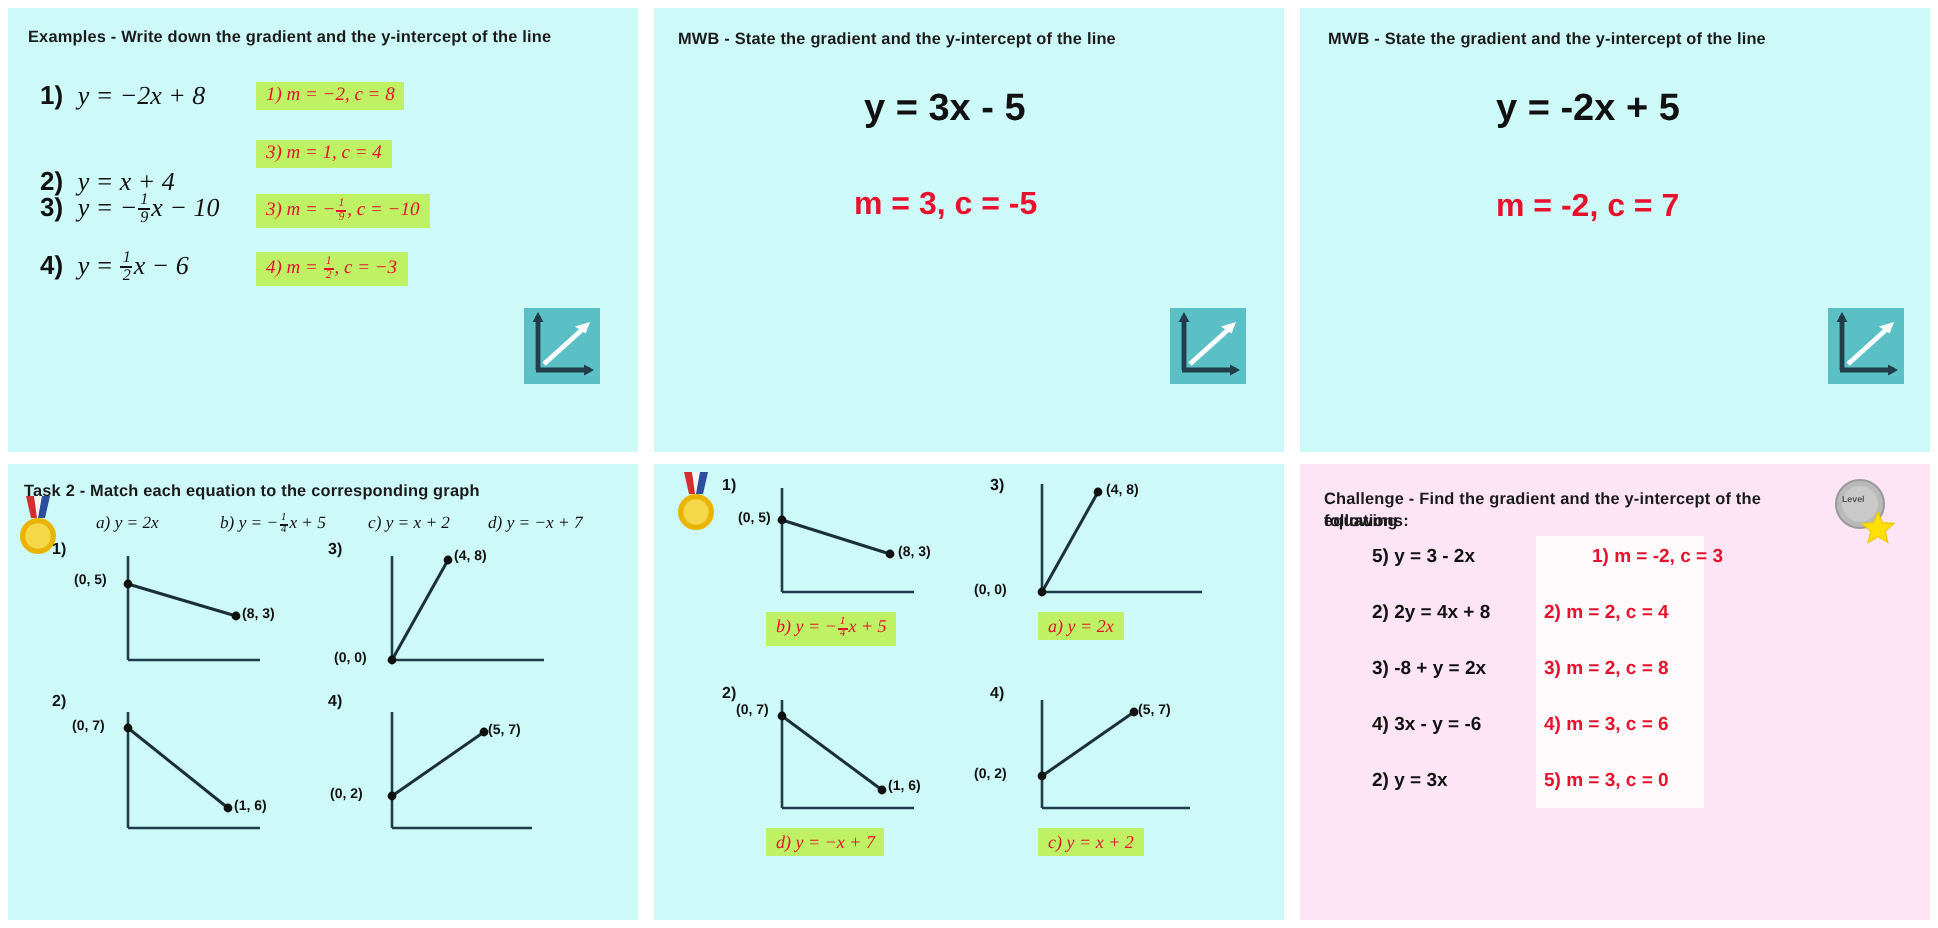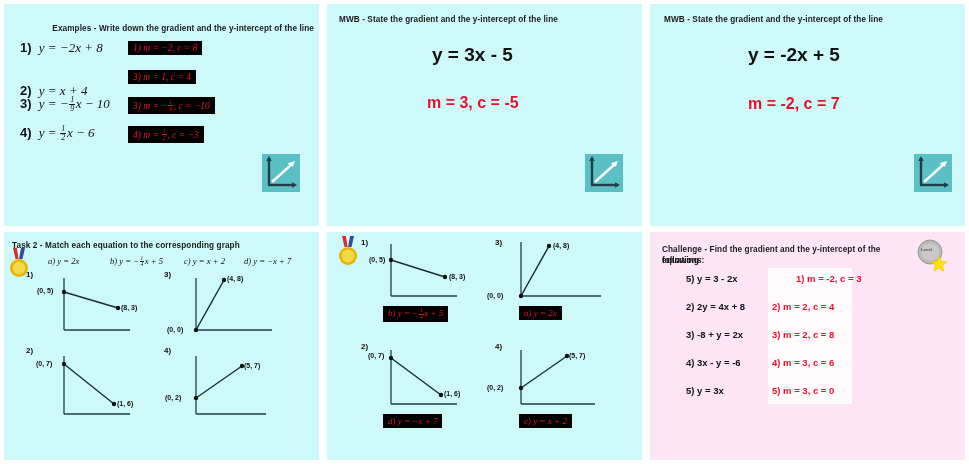--- a/index.html
+++ b/index.html
@@ -53,21 +53,21 @@
     line-height:1.02;
     margin:0 .5px;
     font-style:italic;
   }
   .frac span{display:block;padding:0 1px;}
   .frac .dn{border-top:1px solid #111;}
 
   
   .ansbox{
     position:absolute;
-    background:#000000;
+    background:#bef264;
     color:#e8112d;
     padding:2px 5px;
     white-space:nowrap;
   }
   .ansbox.math{font-family:"Liberation Serif",serif;font-style:italic;color:#e8112d;}
   .ansbox .frac .dn{border-top-color:#e8112d;}
 
   
   .bigeq{
     position:absolute;
@@ -134,21 +134,21 @@
     background:#fffafb;
   }
 </style>
 </head>
 <body>
 
 <div class="board">
 
   <div class="panel col1 rowTop">
 
-    <div class="heading" style="left:10px;top:19px;width:300px;text-align:right;">Examples - Write down the gradient and the y-intercept of the line</div>
+    <div class="heading" style="left:10px;top:9px;width:300px;">Examples - Write down the gradient and the y-intercept of the line</div>
 
     <div class="math" style="position:absolute;left:16px;top:36px;font-size:13px;">
       <span class="qnum">1)</span>
       <span style="margin-left:4px;">y = −2x + 8</span>
     </div>
 
     <div class="math" style="position:absolute;left:16px;top:79px;font-size:13px;">
       <span class="qnum">2)</span>
       <span style="margin-left:4px;">y = x + 4</span>
     </div>
@@ -386,17 +386,17 @@
 
     <div class="ch-q" style="left:36px;top:69px;">2) 2y = 4x + 8</div>
     <div class="ch-a" style="left:122px;top:69px;">2) m = 2, c = 4</div>
 
     <div class="ch-q" style="left:36px;top:97px;">3) -8 + y = 2x</div>
     <div class="ch-a" style="left:122px;top:97px;">3) m = 2, c = 8</div>
 
     <div class="ch-q" style="left:36px;top:125px;">4) 3x - y = -6</div>
     <div class="ch-a" style="left:122px;top:125px;">4) m = 3, c = 6</div>
 
-    <div class="ch-q" style="left:36px;top:153px;">5) y = 3x</div>
+    <div class="ch-q" style="left:36px;top:153px;">2) y = 3x</div>
     <div class="ch-a" style="left:122px;top:153px;">5) m = 3, c = 0</div>
   </div>
 
 </div>
 
 </body></html>

